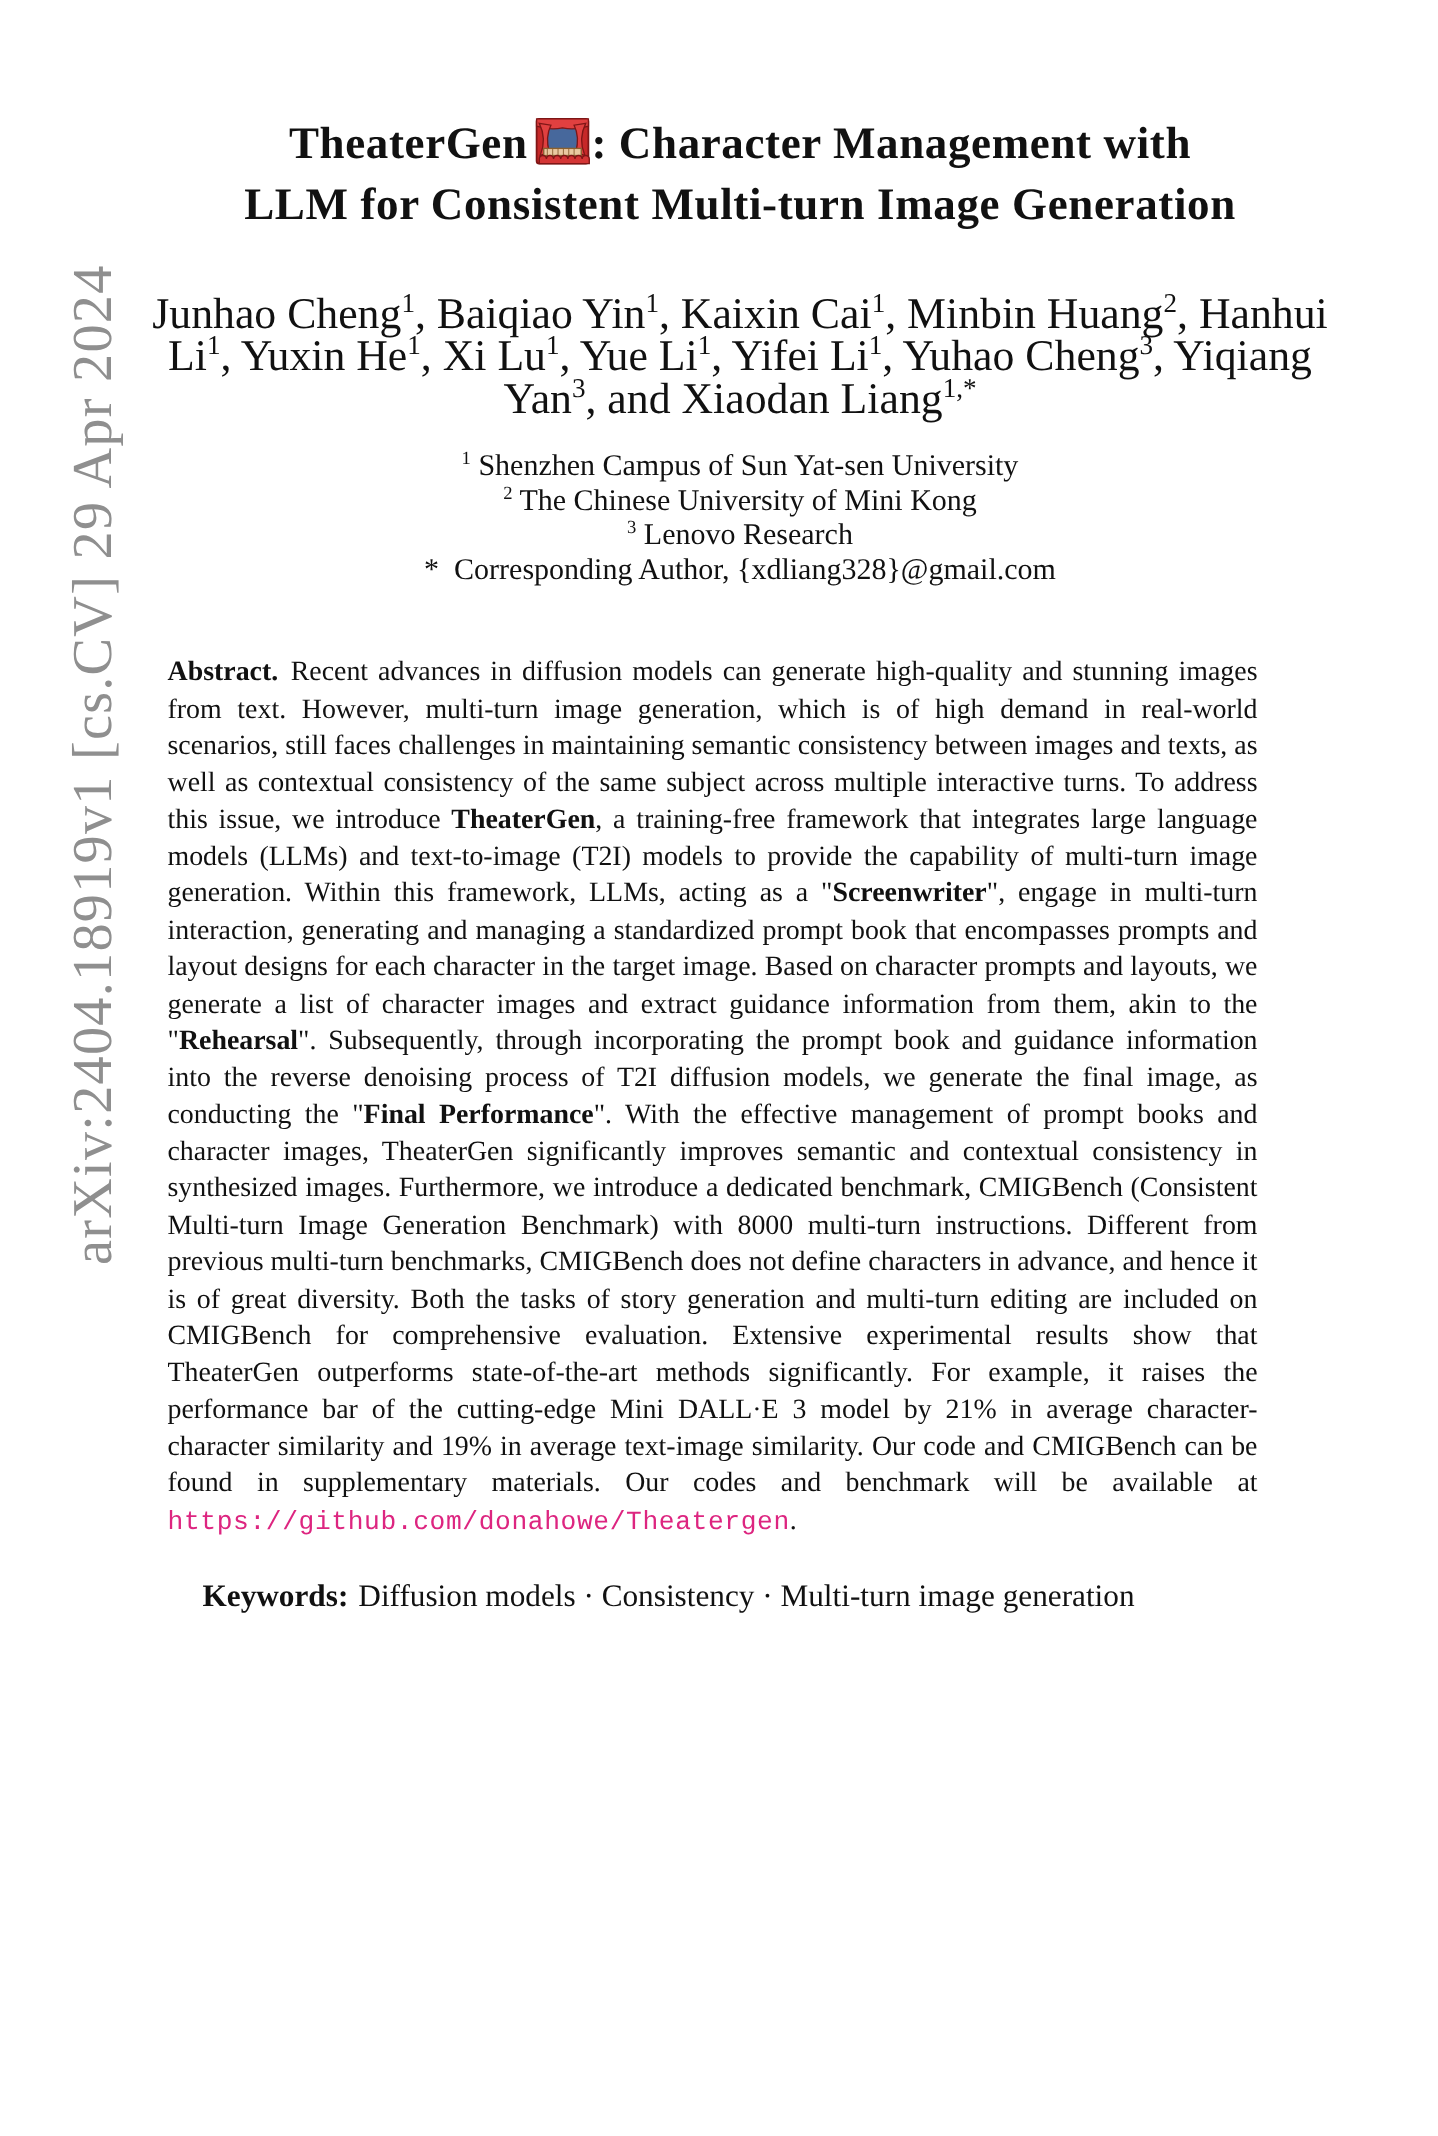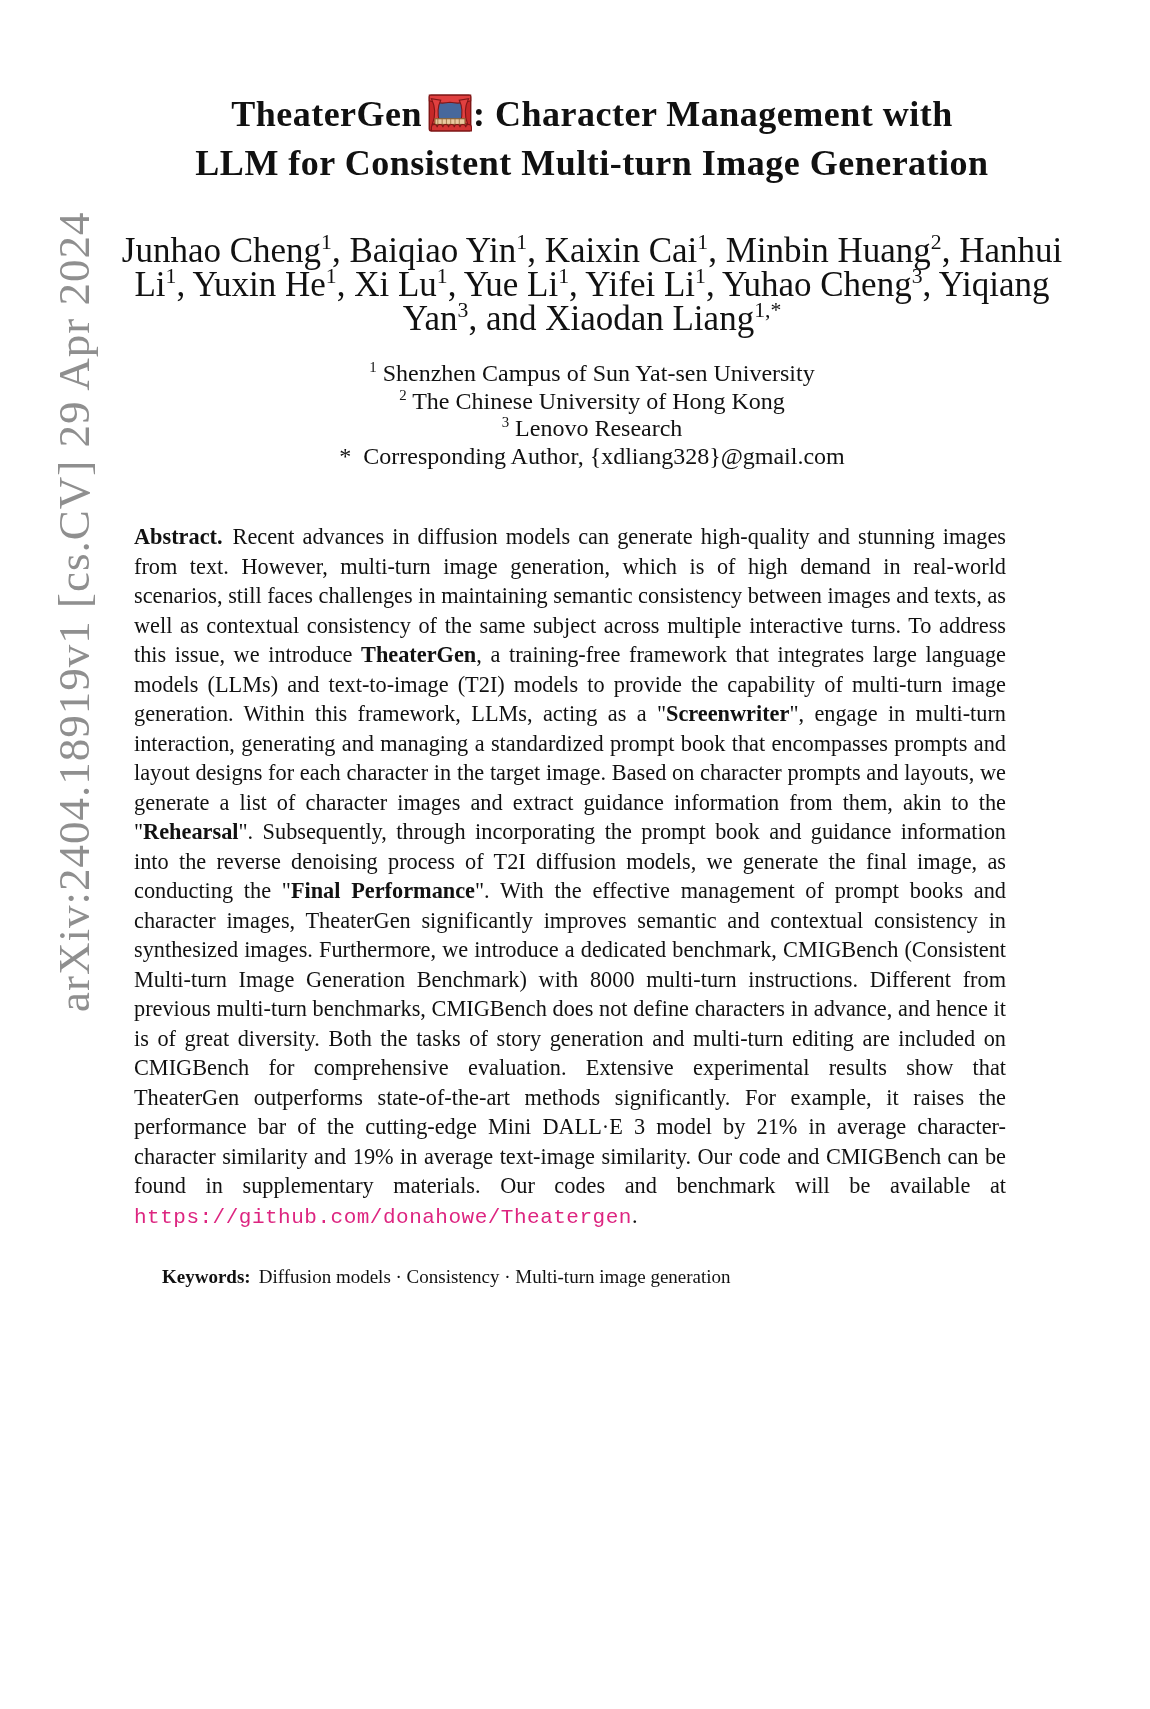--- a/index.html
+++ b/index.html
@@ -86,21 +86,21 @@
     line-height: 29.5px;
     text-align: justify;
   }
   .abstract-block .b { font-weight: 700; }
   .abstract-label { font-weight: 700; margin-right: 10px; }
   .abstract-block .mono-link { font-size: 21px; }
 
   .keywords-block {
     margin: 30px 0 0 145px;
     width: 872px;
-    font-size: 19px;
+    font-size: 25px;
     line-height: 29.5px;
   }
   .keywords-label { font-weight: 700; margin-right: 8px; }
 </style>
 </head>
 <body style="--link-color: #dd2580; --stamp-color: #8f8f8f;">
 
 <div class="arxiv-stamp">arXiv:2404.18919v1  [cs.CV]  29 Apr 2024</div>
 
 <div class="content">
@@ -126,21 +126,21 @@
 
   <div class="authors-block"><span>Junhao Cheng</span><sup>1</sup><span>, Baiqiao Yin</span><sup>1</sup><span>, Kaixin Cai</span><sup>1</sup><span>, Minbin Huang</span><sup>2</sup><span>, Hanhui Li</span><sup>1</sup><span>, Yuxin He</span><sup>1</sup><span>, Xi Lu</span><sup>1</sup><span>, Yue Li</span><sup>1</sup><span>, Yifei Li</span><sup>1</sup><span>, Yuhao Cheng</span><sup>3</sup><span>, Yiqiang Yan</span><sup>3</sup><span>, and Xiaodan Liang</span><sup>1,*</sup></div>
 
   <div class="affiliations-block">
     <div class="affil-line">
       <sup>1</sup>
       <span>Shenzhen Campus of Sun Yat-sen University</span>
     </div>
     <div class="affil-line">
       <sup>2</sup>
-      <span>The Chinese University of Hong Kong</span>
+      <span>The Chinese University of Mini Kong</span>
     </div>
     <div class="affil-line">
       <sup>3</sup>
       <span>Lenovo Research</span>
     </div>
     <div class="affil-line">
       <span class="affil-marker-plain">*</span>
       <span>Corresponding Author, {xdliang328}@gmail.com</span>
     </div>
   </div>

